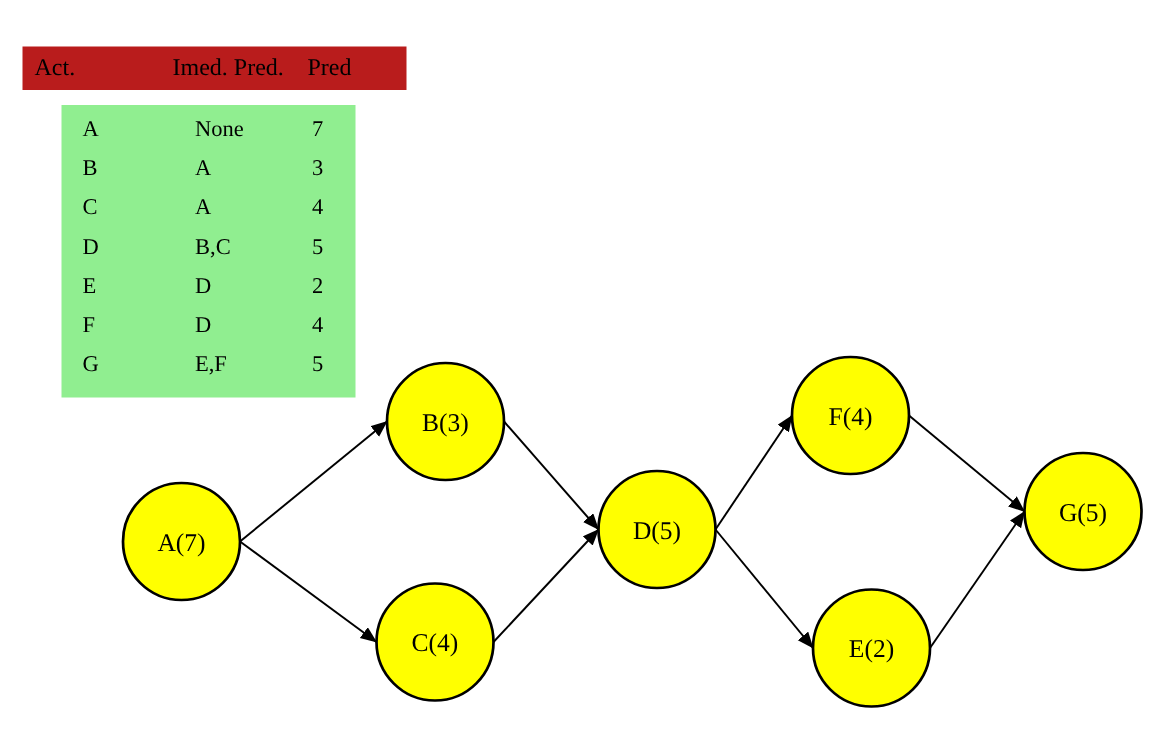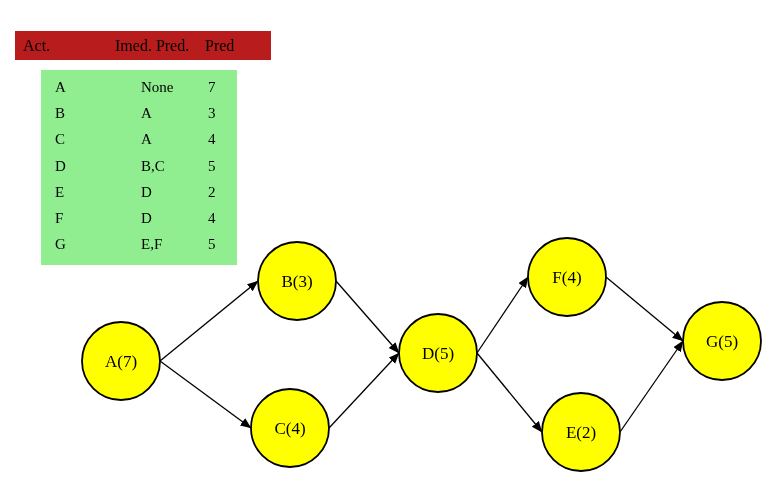--- a/index.html
+++ b/index.html
@@ -18,21 +18,21 @@
   .h1 { left:8px; }
   .h2 { left:100px; }
   .h3 { left:190px; }
   .tbl {
     position:absolute; left:41px; top:70px; width:196px; height:195px;
     background:#90EE90; box-sizing:border-box; padding-top:4px;
   }
   .row { position:relative; height:26.2px; font-size:15px; color:#000; }
   .row span { position:absolute; top:50%; transform:translateY(-50%); white-space:nowrap; }
   .c1 { left:14px; }
-  .c2 { left:100px; }
+  .c2 { left:89px; }
   .c3 { left:167px; }
   svg.net { position:absolute; left:0; top:0; }
   svg.net text {
     font-family:"Liberation Serif", serif; font-size:17px; fill:#000;
     text-anchor:middle;
   }
 </style>
 </head>
 <body>
 

